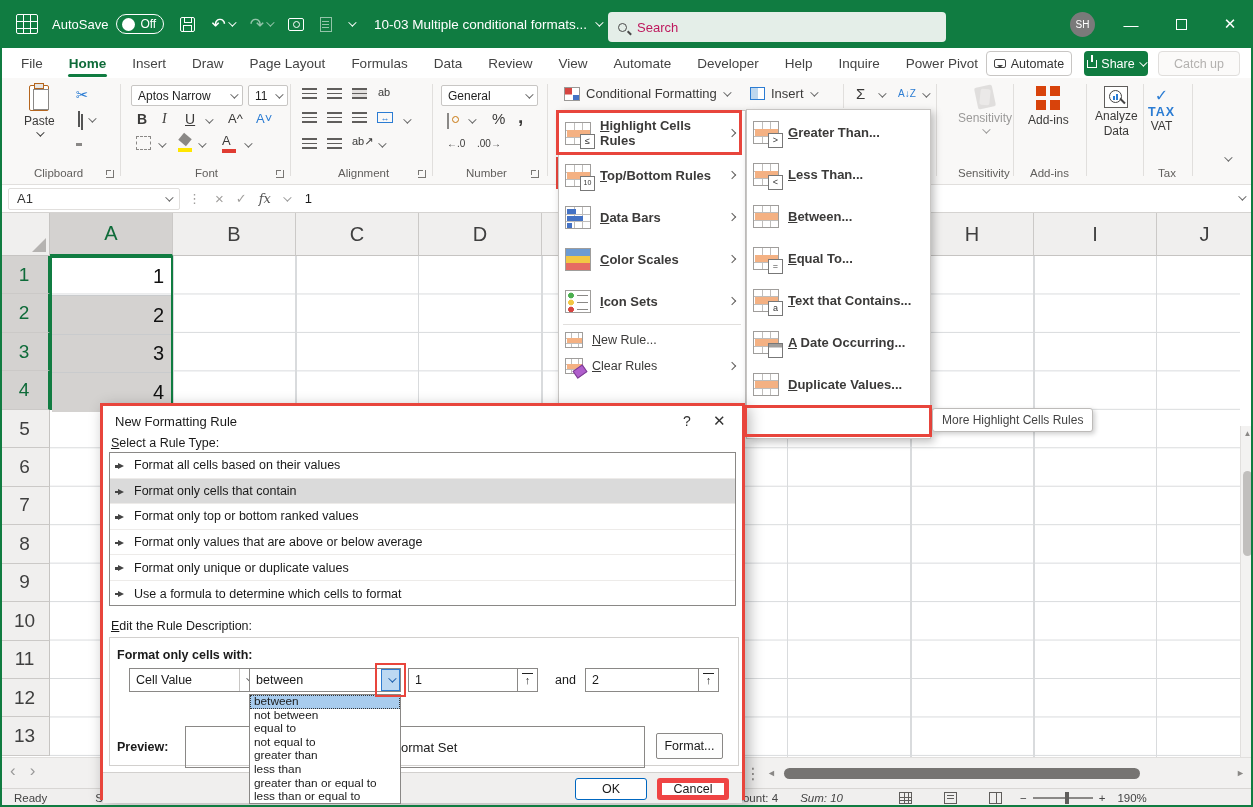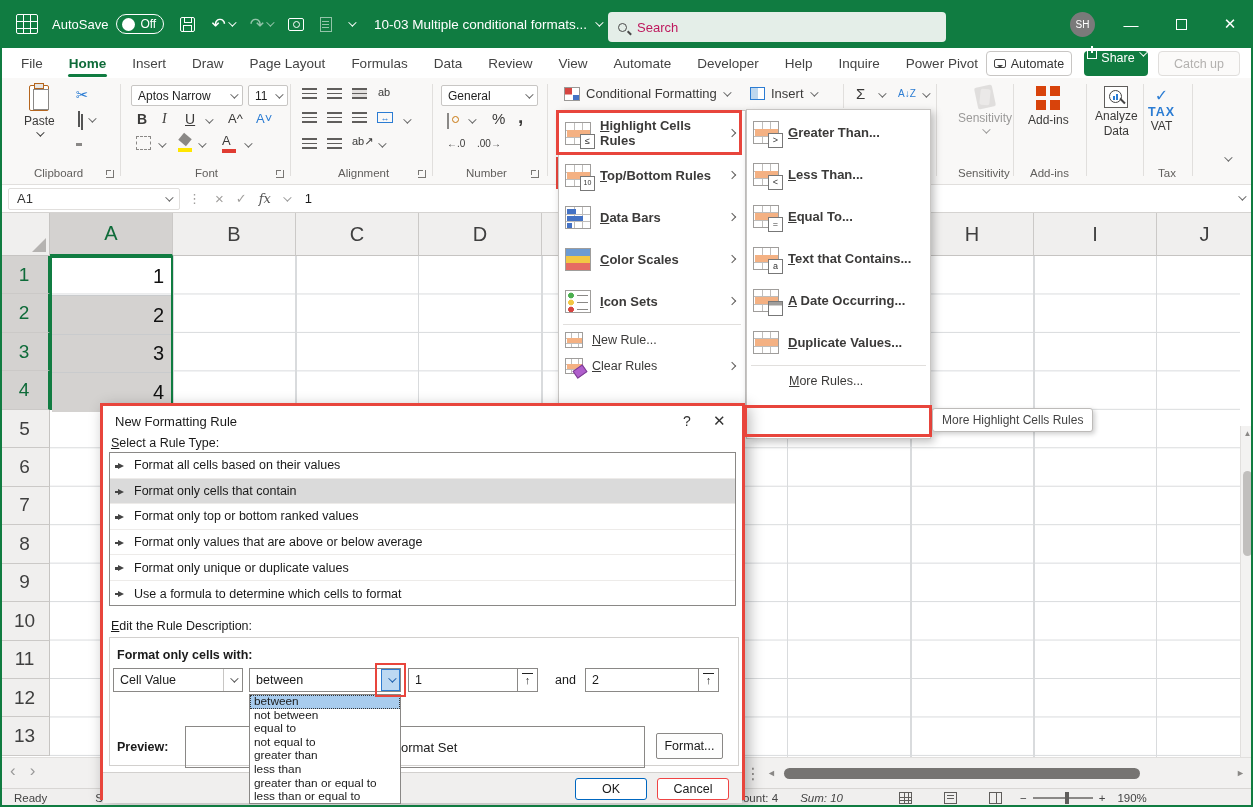--- a/index.html
+++ b/index.html
@@ -40,21 +40,21 @@
   
   .tabrow{position:absolute;left:0;top:48px;width:1253px;height:30px;background:#fff;display:flex;align-items:center;font-size:13.5px;color:#444;}
   .tab{padding:0 13px;height:30px;display:flex;align-items:center;position:relative;}
   .tab.active{font-weight:bold;color:#0E6B39;}
   .tab.active:after{content:"";position:absolute;left:12px;right:12px;bottom:1px;height:3px;background:#107C41;border-radius:2px;}
   .comments-btn{position:absolute;left:986px;top:51px;width:86px;height:25px;border:1px solid #c8c6c4;border-radius:4px;
                 display:flex;align-items:center;justify-content:center;gap:5px;font-size:12.5px;color:#333;background:#fff;}
   .bubble{width:12px;height:9px;border:1.3px solid #444;border-radius:2px;position:relative;}
   .bubble:after{content:"";position:absolute;left:2px;bottom:-4px;border:3px solid transparent;border-top-color:#444;}
   .share-btn{position:absolute;left:1084px;top:51px;width:64px;height:25px;background:#107C41;border-radius:4px;color:#fff;
-             display:flex;justify-content:center;gap:4px;font-size:12.5px;}
+             display:flex;align-items:center;justify-content:center;gap:4px;font-size:12.5px;}
   .shr{width:10px;height:8px;border:1.2px solid #fff;border-top:none;position:relative;}
   .shr:after{content:"";position:absolute;left:3px;top:-5px;width:1.3px;height:7px;background:#fff;}
   .catchup{position:absolute;left:1158px;top:51px;width:82px;height:25px;border:1px solid #e0dedc;border-radius:4px;
            display:flex;align-items:center;justify-content:center;gap:4px;font-size:12.5px;color:#b3b1af;background:#fbfaf9;text-align:right;}
   
   .ribbon{position:absolute;left:0;top:78px;width:1253px;height:107px;background:#F9F8F7;border-bottom:1px solid #E1DFDD;font-size:12px;color:#3b3a39;}
   .gdiv{position:absolute;top:6px;bottom:8px;width:1px;background:#E1DFDD;}
   .glabel{position:absolute;bottom:5px;font-size:11.5px;color:#605E5C;}
   .launcher{position:absolute;bottom:6px;width:8px;height:8px;border-right:1.2px solid #797774;border-bottom:1.2px solid #797774;}
   .launcher:before{content:"";position:absolute;right:2px;bottom:2px;width:4px;height:4px;border-left:1.2px solid #797774;border-top:1.2px solid #797774;}
@@ -197,21 +197,21 @@
   .spinbtn:before{content:"";position:absolute;top:4px;left:4px;right:4px;height:1.4px;background:#222;}
   .droplist{position:absolute;left:146px;top:288px;width:152px;height:110px;background:#fff;border:1px solid #8A8886;z-index:5;}
   .dli{height:13.6px;line-height:13.6px;padding-left:4px;font-size:11.8px;white-space:nowrap;overflow:hidden;}
   .dli.sel{background:#A8CCEE;outline:1px dotted #333;outline-offset:-1px;}
   .previewbox{position:absolute;left:82px;top:320px;width:460px;height:42px;border:1px solid #8A8886;display:flex;align-items:center;justify-content:center;font-size:13px;}
   .fmtbtn{position:absolute;left:553px;top:327px;width:67px;height:26px;border:1px solid #8A8886;border-radius:2px;background:#FDFDFD;
           display:flex;align-items:center;justify-content:center;font-size:12.5px;}
   .dlg-footer{position:absolute;left:0;top:366px;width:639px;height:31px;background:#F0EFEE;border-top:1px solid #D2D0CE;}
   .okbtn{position:absolute;left:472px;top:5px;width:72px;height:22px;background:#fff;border:1.5px solid #0067C0;border-radius:3px;
          display:flex;align-items:center;justify-content:center;font-size:12.5px;}
-  .cancelbtn{position:absolute;left:554px;top:5px;width:72px;height:22px;background:#fff;border:1px solid #ef4444;border-radius:3px;
+  .cancelbtn{position:absolute;left:554px;top:5px;width:72px;height:22px;background:#fff;border:5px solid #ef4444;border-radius:3px;
          display:flex;align-items:center;justify-content:center;font-size:12.5px;}
   .edge{position:absolute;background:#107C41;z-index:60;}
 </style>
 </head>
 <body>
 
 <div class="app">
 
   <div class="titlebar">
     <div class="xl-icon"></div>
@@ -558,39 +558,40 @@
   <div class="panel cfsub">
     <div class="mitem">
       <span class="msheet badge b-gt"></span>
       <span class="lbl accel">Greater Than...</span>
     </div>
     <div class="mitem">
       <span class="msheet badge b-lt"></span>
       <span class="lbl accel">Less Than...</span>
     </div>
     <div class="mitem">
+      <span class="msheet"></span>
+      <span class="lbl accel">Between...</span>
+    </div>
+    <div class="mitem">
       <span class="msheet badge b-eq"></span>
       <span class="lbl accel">Equal To...</span>
     </div>
     <div class="mitem">
       <span class="msheet badge b-a"></span>
       <span class="lbl accel">Text that Contains...</span>
     </div>
     <div class="mitem">
       <span class="msheet badge b-cal"></span>
       <span class="lbl accel">A Date Occurring...</span>
     </div>
     <div class="mitem">
       <span class="msheet"></span>
       <span class="lbl accel">Duplicate Values...</span>
     </div>
     <div class="msep"></div>
-    <div class="mitem small">
-      <span class="lbl accel" style="margin-left:36px;">More Rules...</span>
-    </div>
   </div>
   <div class="redbox" style="left:744px;top:405px;width:188px;height:32px;z-index:45;"></div>
 
   <div class="tooltip">
     <span>More Highlight Cells Rules</span>
   </div>
 
   <div class="dialog">
     <span class="dlg-title">New Formatting Rule</span>
     <span class="dlg-help">?</span>
@@ -603,21 +604,21 @@
       <div class="ritem">Format only top or bottom ranked values</div>
       <div class="ritem">Format only values that are above or below average</div>
       <div class="ritem">Format only unique or duplicate values</div>
       <div class="ritem" style="border-bottom:none;">Use a formula to determine which cells to format</div>
     </div>
 
     <span class="dlg-label accel" style="left:8px;top:213px;">Edit the Rule Description:</span>
     <div class="groupbox"></div>
     <span class="dlg-label fmtlabel" style="left:14px;top:242px;">Format only cells with:</span>
 
-    <div class="combo32" style="left:10px;top:262px;width:130px;">
+    <div class="combo32" style="left:26px;top:262px;width:130px;">
       <span class="val">Cell Value</span>
       <span class="dd">
           <span class="cvw"></span>
         </span>
     </div>
     <div class="combo32" style="left:146px;top:262px;width:152px;">
       <span class="val">between</span>
       <span class="dd hl">
           <span class="cvw" style="color:#1a5dab;"></span>
         </span>

